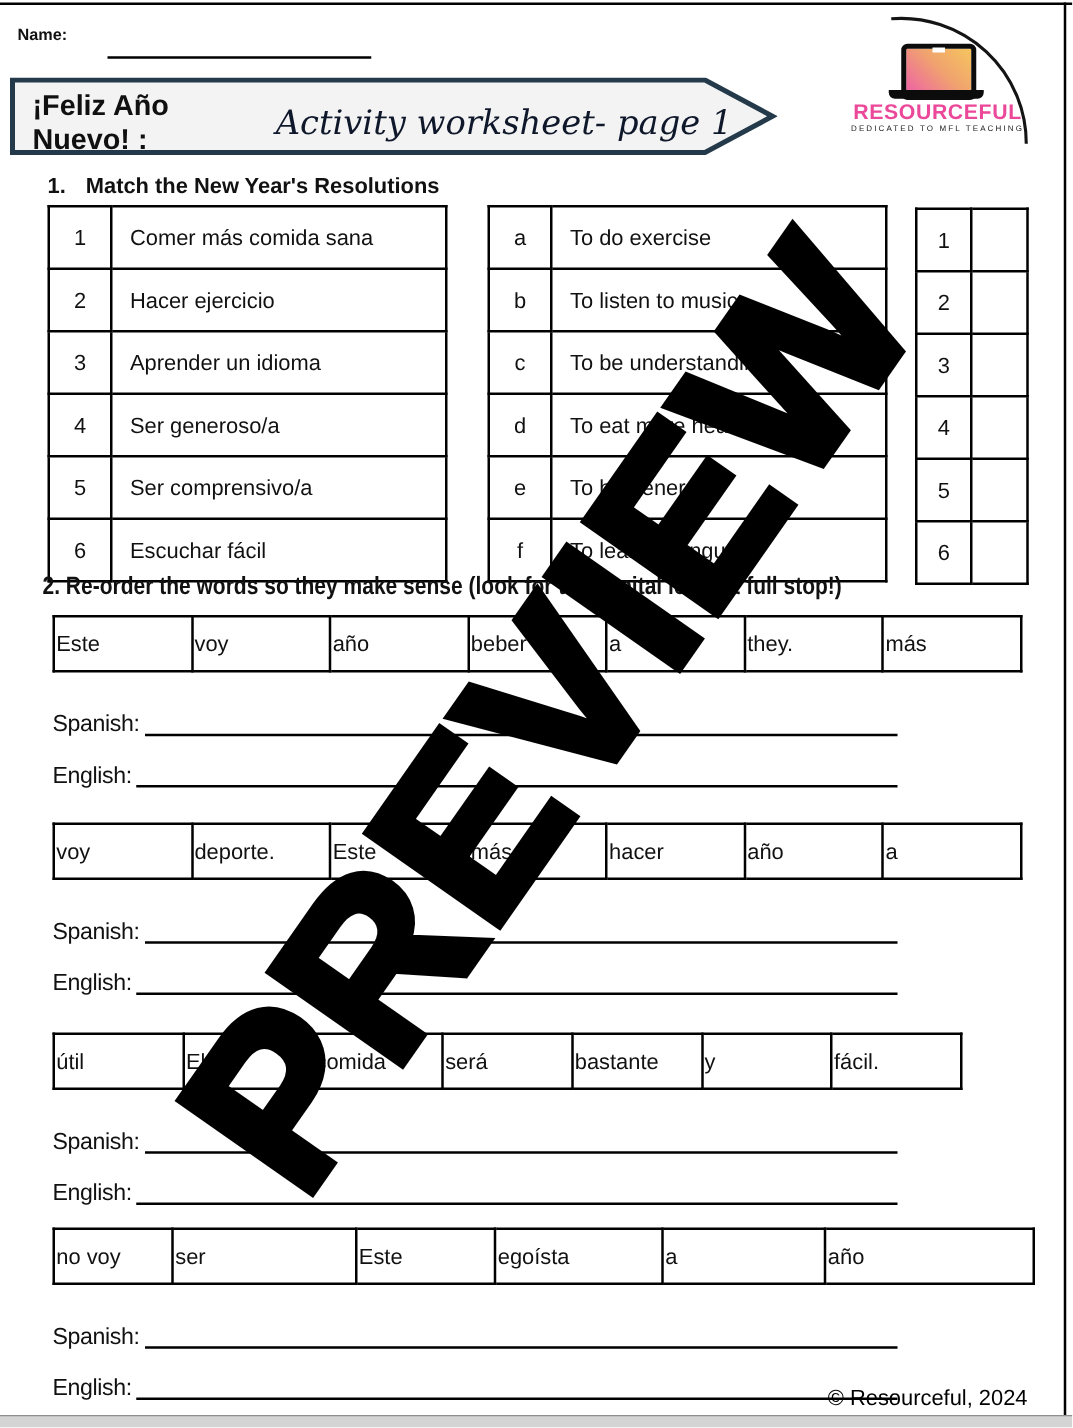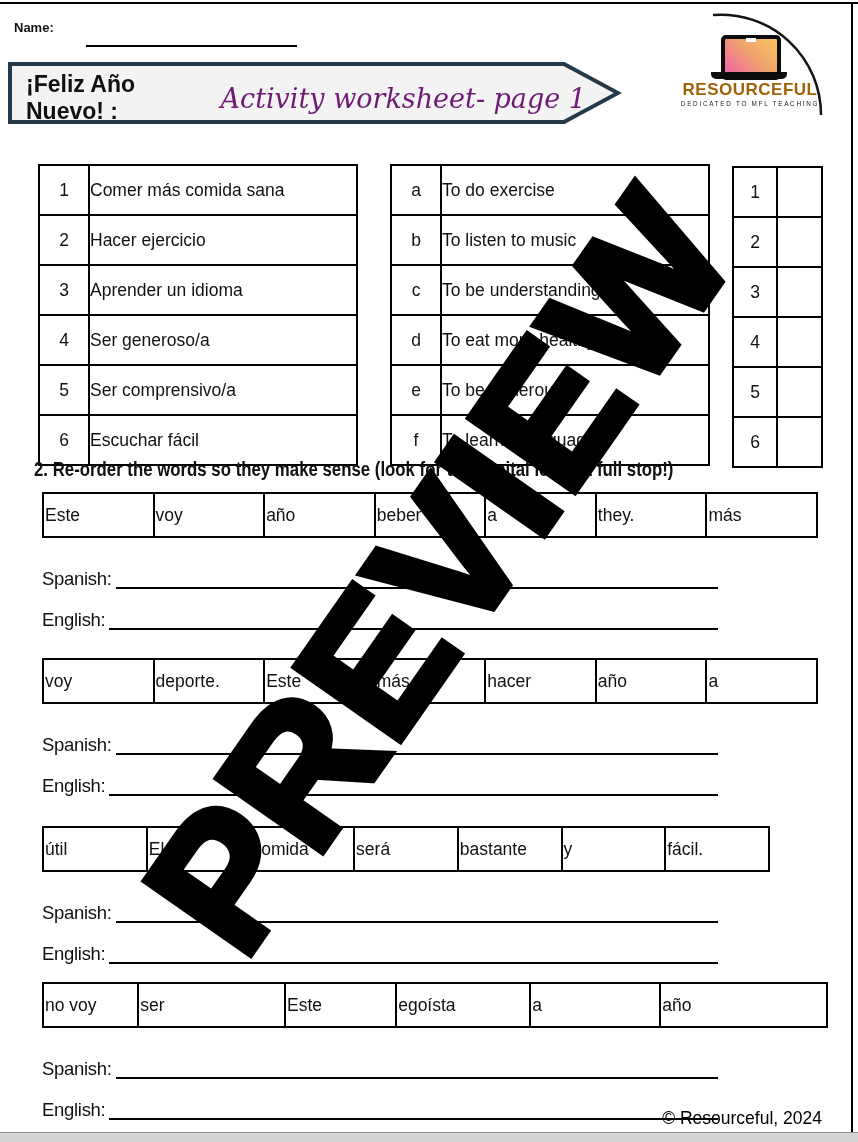--- a/index.html
+++ b/index.html
@@ -13,38 +13,38 @@
   .bottom-bar{left:0;top:1132px;width:858px;height:10px;background:#d4d4d4;border-top:1px solid #8f8f8f;}
 
   
   .name-label{left:14px;top:20px;font-size:13px;font-weight:bold;}
   .name-line{left:86px;top:45px;width:211px;height:2px;background:#000;}
 
   
   .banner{left:8px;top:62px;width:614px;height:62px;}
   .banner-text{left:26px;top:74px;width:560px;height:48px;display:flex;align-items:center;}
   .banner-title{font-size:23px;font-weight:bold;color:#101010;}
-  .banner-script{font-family:"DejaVu Serif", serif;font-style:italic;font-size:27px;color:#701a75;margin-left:12px;white-space:nowrap;}
+  .banner-script{font-family:"DejaVu Serif", serif;font-style:italic;font-size:27px;color:#0f172a;margin-left:12px;white-space:nowrap;}
 
   
   .logo{left:655px;top:5px;width:200px;height:115px;}
   .laptop-screen{position:absolute;left:66px;top:30px;width:52px;height:37px;border:4px solid #0c0c0c;border-radius:5px;
                  background:linear-gradient(45deg,#ee5fa8 0%,#f0a36e 55%,#f6c55e 100%);}
   .laptop-cam{position:absolute;left:50%;top:-1px;transform:translateX(-50%);width:10px;height:4px;background:#fff;}
   .laptop-base{position:absolute;left:56px;top:67px;width:76px;height:7px;background:#0c0c0c;border-radius:0 0 5px 5px;}
-  .logo-brand{position:absolute;left:0;top:75px;width:190px;text-align:center;font-size:17px;font-weight:bold;letter-spacing:.5px;color:#a16207;}
+  .logo-brand{position:absolute;left:0;top:75px;width:190px;text-align:center;font-size:17px;font-weight:bold;letter-spacing:.5px;color:#ec4899;}
   .logo-tag{position:absolute;left:0;top:95px;width:190px;text-align:center;font-size:6.4px;letter-spacing:1.7px;color:#222;}
 
   
   .s1-heading{left:38px;top:138px;font-size:17.5px;font-weight:bold;}
   .s1-heading .num{margin-right:16px;}
   table.match{border-collapse:collapse;table-layout:fixed;width:100%;}
   table.match td{border:2px solid #000;height:46px;font-size:17.5px;vertical-align:middle;}
   td.keycol{width:46px;text-align:center;}
-  td.txtcol{padding-left:0;}
+  td.txtcol{padding-left:14px;}
   .t-left{left:38px;top:164px;width:320px;}
   .t-mid{left:390px;top:164px;width:320px;}
   .t-ans{left:732px;top:166px;width:91px;}
   .t-ans td.keycol{width:40px;}
 
   
   .s2-heading{left:34px;top:458px;font-size:20px;font-weight:bold;white-space:nowrap;
               transform:scaleX(.84);transform-origin:0 50%;}
   .group{position:absolute;width:800px;height:160px;}
   table.words{border-collapse:collapse;table-layout:fixed;}
@@ -90,20 +90,23 @@
       <path d="M 58 10 A 100 100 0 0 1 166 110" fill="none" stroke="#141414" stroke-width="2.5"></path>
     </svg>
     <div class="laptop-screen">
       <div class="laptop-cam"></div>
     </div>
     <div class="laptop-base"></div>
     <div class="logo-brand">RESOURCEFUL</div>
     <div class="logo-tag">DEDICATED TO MFL TEACHING</div>
   </div>
 
+  <div class="abs s1-heading">
+    <span class="num">1.</span><span>Match the New Year's Resolutions</span>
+  </div>
 
   <div class="abs t-left">
     <table class="match">
       <tbody>
           <tr>
             <td class="keycol">1</td>
             <td class="txtcol">Comer más comida sana</td>
           </tr>
       <tr>
             <td class="keycol">2</td>

